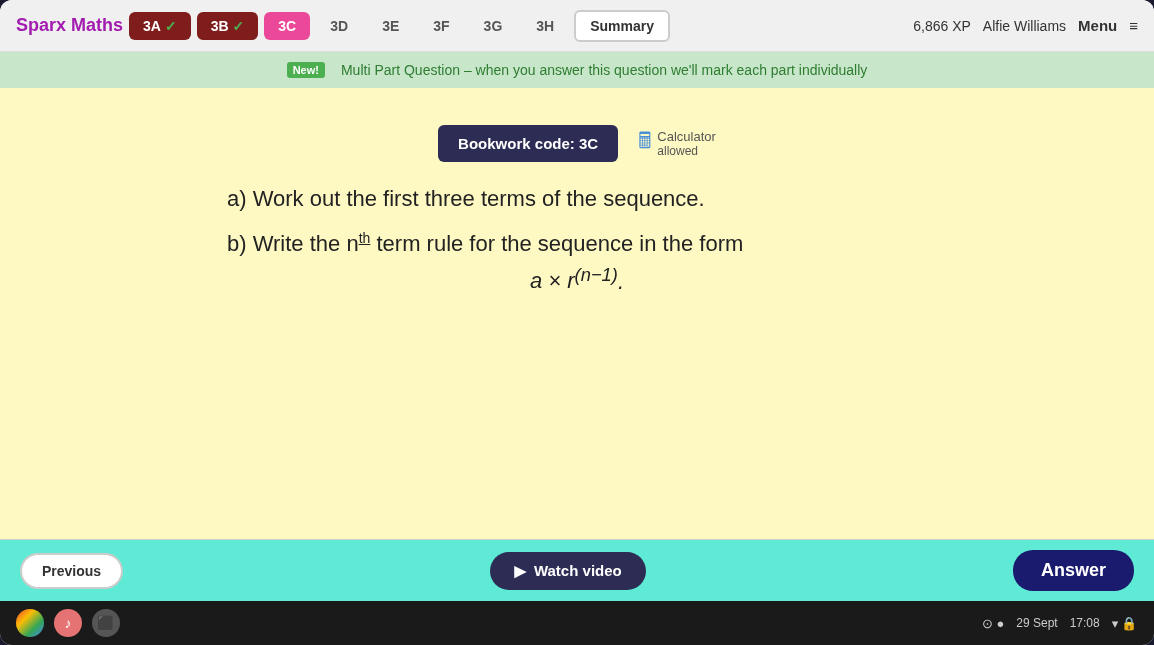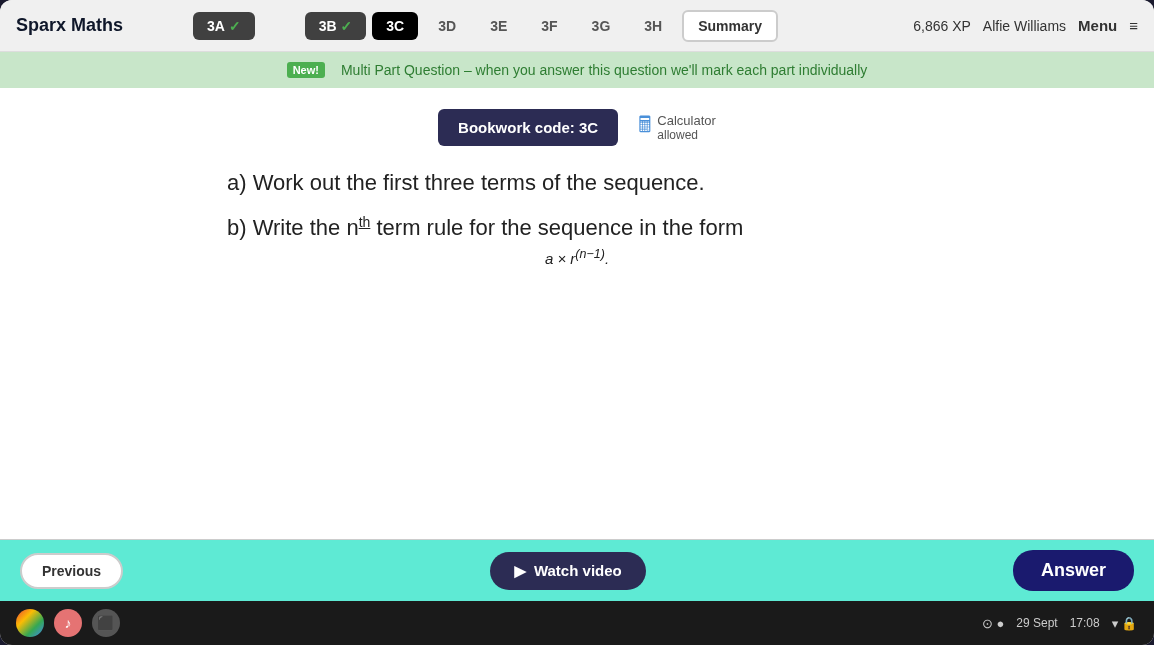--- a/index.html
+++ b/index.html
@@ -51,48 +51,47 @@
       font-weight: 600;
       color: #333;
       cursor: pointer;
       background: none;
       border: none;
     }
 
     .sparx-logo {
       font-size: 18px;
       font-weight: 800;
-      color: #0f172a;
-      margin-right: 20px;
+      color: #a21caf;
+      margin-right: 0;
     }
 
     .tab {
       padding: 6px 14px;
       border-radius: 6px;
       font-size: 14px;
       font-weight: 600;
       cursor: pointer;
       background: none;
       border: none;
       color: #555;
       display: flex;
       align-items: center;
       gap: 4px;
     }
 
     .tab.active {
-      background: #000000;
+      background: #ec4899;
       color: white;
       text-align: center;
     }
 
     .tab.completed {
-      background: #404040;
-      color: white;
-      margin-left: 44px;
+      background: #7f1d1d;
+      color: white;
     }
 
     .tab.summary {
       background: white;
       border: 2px solid #ccc;
       color: #333;
     }
 
     .checkmark {
       color: #4caf50;
@@ -117,25 +116,25 @@
       color: white;
       font-size: 11px;
       font-weight: 700;
       padding: 2px 6px;
       border-radius: 3px;
     }
 
     
     .main-content {
       flex: 1;
-      background: #ffffff;
+      background: #fef9c3;
       display: flex;
       flex-direction: column;
       align-items: center;
-      padding: 20px 40px;
+      padding: 36px 40px;
       position: relative;
     }
 
     .bookwork-row {
       display: flex;
       align-items: center;
       gap: 20px;
       margin-bottom: 24px;
     }
 
@@ -173,21 +172,21 @@
     .sub-question {
       width: 100%;
       max-width: 700px;
       font-size: 22px;
       color: #222;
       margin-bottom: 18px;
     }
 
     .math-formula {
       font-style: italic;
-      font-size: 15px;
+      font-size: 22px;
       text-align: center;
       margin-top: 6px;
     }
 
     .sup-text {
       font-size: 14px;
       vertical-align: super;
       text-decoration: underline;
     }
 

